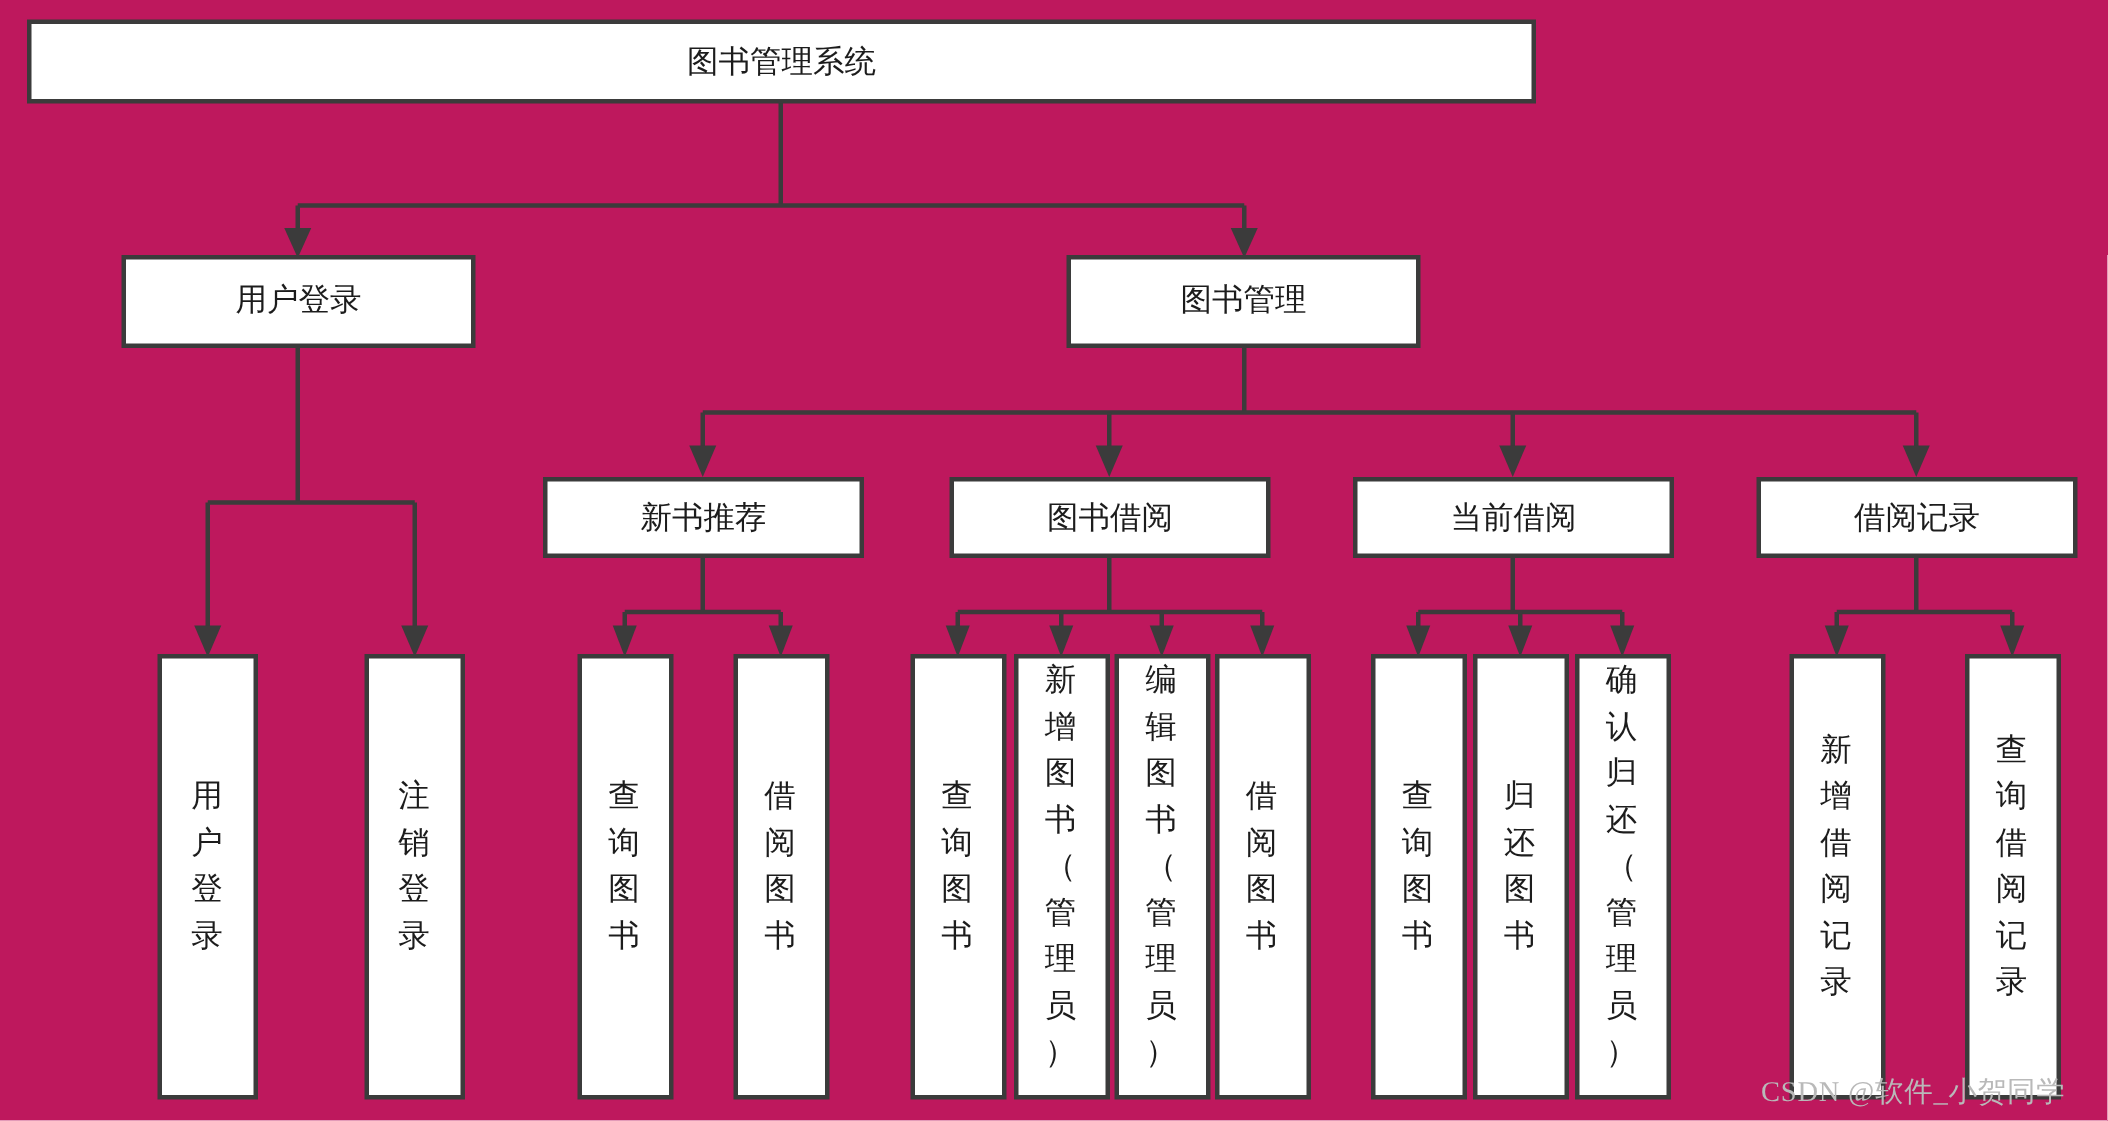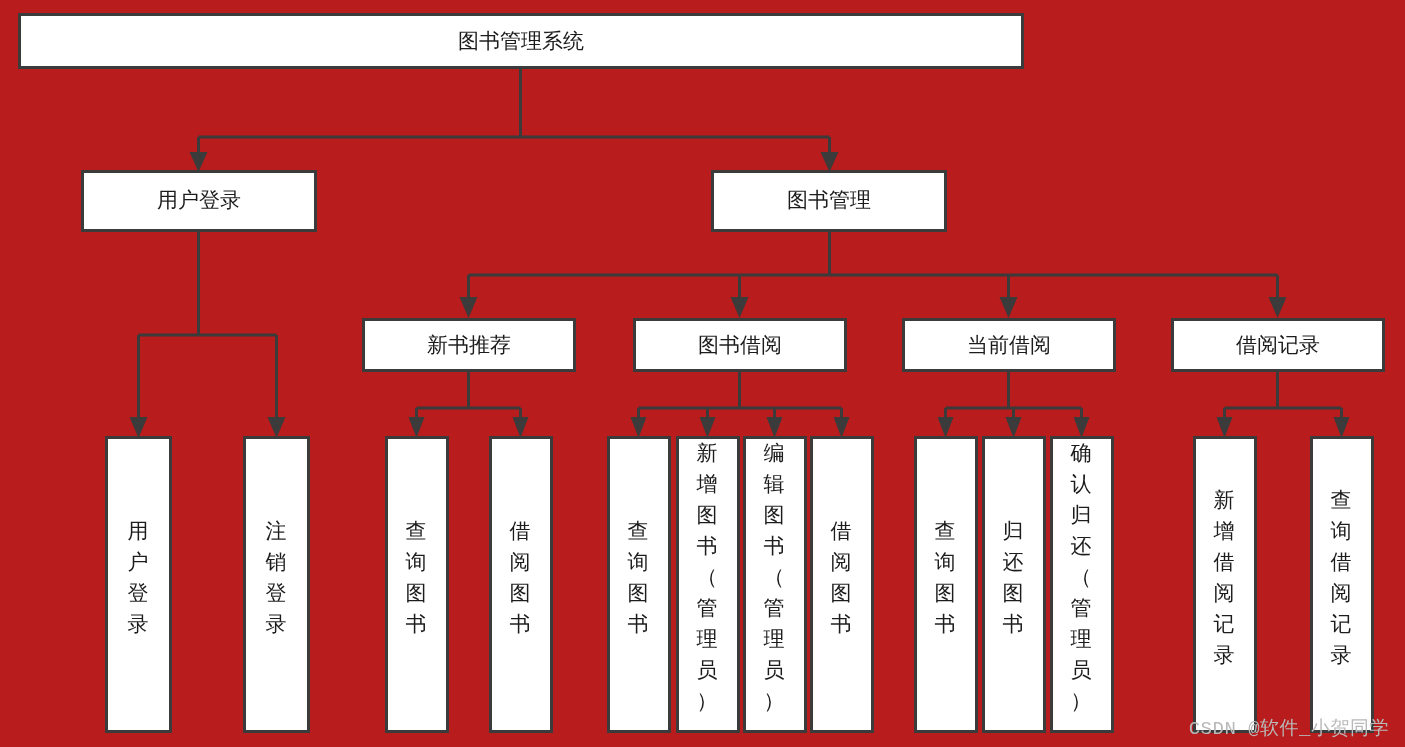--- a/index.html
+++ b/index.html
@@ -8,21 +8,21 @@
     padding: 0;
     background: #ffffff;
   }
   body {
     font-family: "DejaVu Sans", "Liberation Sans", sans-serif;
   }
   #diagram-root {
     position: relative;
     width: 1405px;
     height: 747px;
-    background: #b91c1c;
+    background: #be185d;
     overflow: hidden;
   }
   svg.diagram-canvas {
     position: absolute;
     left: 0;
     top: 0;
     width: 1405px;
     height: 747px;
     display: block;
   }
@@ -49,23 +49,23 @@
     dominant-baseline: middle;
   }
   .node-label-v {
     font-family: "DejaVu Sans", "Liberation Sans", sans-serif;
     font-size: 21px;
     fill: #1c1c1c;
     text-anchor: middle;
   }
   .watermark-text {
     position: absolute;
-    right: 16px;
+    right: 28px;
     bottom: 6px;
-    font-family: Liberation Mono, monospace;
+    font-family: Liberation Serif, serif;
     font-size: 19px;
     color: #b9b9b9;
     letter-spacing: 0.5px;
     white-space: nowrap;
     pointer-events: none;
     user-select: none;
   }
 </style>
 </head>
 <body>

